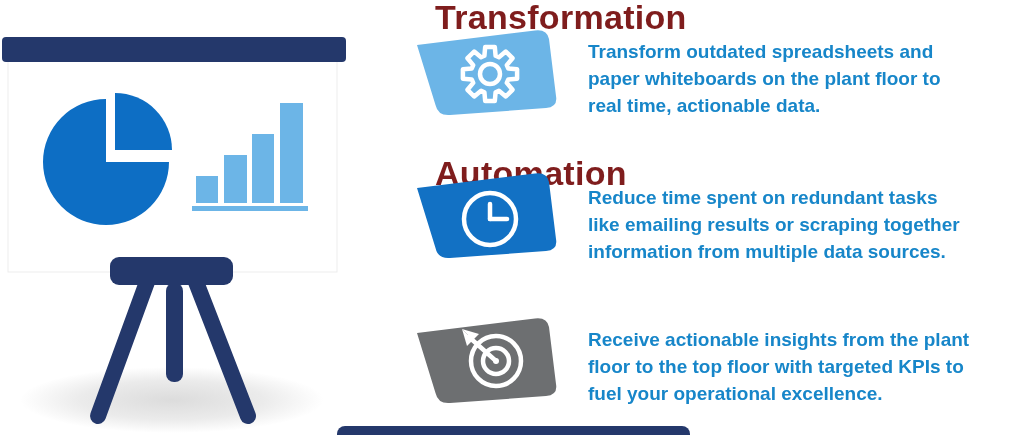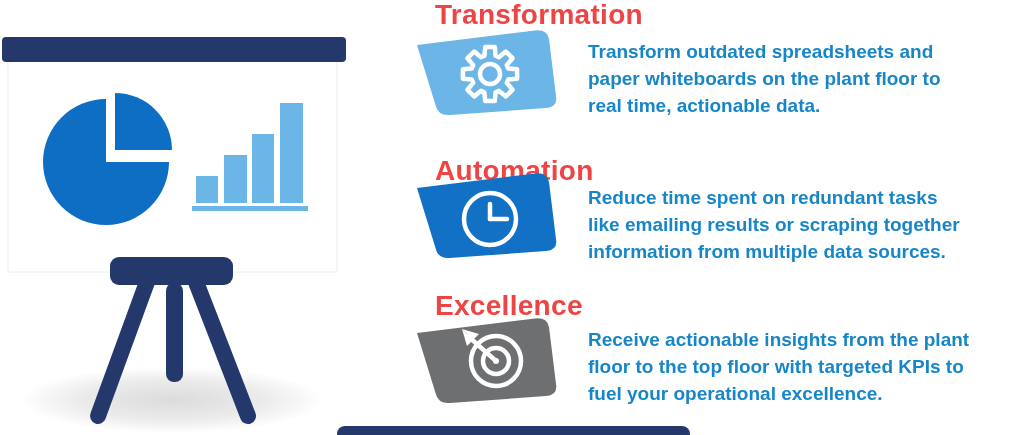--- a/index.html
+++ b/index.html
@@ -3,22 +3,22 @@
 <meta charset="utf-8">
 <style>
   html,body{margin:0;padding:0;background:#ffffff;}
   .canvas{
     position:relative;width:1024px;height:435px;overflow:hidden;
     font-family:"Liberation Sans","DejaVu Sans",sans-serif;background:#ffffff;
   }
   .easel-svg{position:absolute;left:0;top:0;width:360px;height:435px;}
   .feature-title{
     position:absolute;left:435px;margin:0;
-    font-size:28px;font-weight:700;line-height:1.05;letter-spacing:.3px;
-    color:#ef4444;white-space:nowrap;
+    font-size:34px;font-weight:700;line-height:1.05;letter-spacing:.3px;
+    color:#7f1d1d;white-space:nowrap;
   }
   .plate-svg{position:absolute;left:416px;width:144px;height:88px;overflow:visible;}
   .feature-para{
     position:absolute;left:588px;width:440px;
     font-size:19px;font-weight:700;line-height:26.8px;color:#1786c9;
   }
   .feature-para .line{white-space:nowrap;}
   .bottom-bar{
     position:absolute;left:337px;top:426px;width:353px;height:12px;
     background:#24386b;border-radius:8px 8px 0 0;
@@ -94,21 +94,20 @@
       <line class="icon-stroke" stroke-linecap="round" x1="0" y1="0" x2="17" y2="0"></line>
     </g>
   </svg>
 
   <div class="feature-para" style="top:185px;">
     <div class="line">Reduce time spent on redundant tasks</div>
     <div class="line">like emailing results or scraping together</div>
     <div class="line">information from multiple data sources.</div>
   </div>
 
-  <h2 class="feature-title" style="top:291px;">Excellence</h2>
 
   <svg class="plate-svg" style="top:316px;" viewBox="0 0 144 88">
     <path d="M1,17 L119,2.5 Q131,1 133,11 L140,68 Q142,79 130,80 L34,87 Q22,88 19.5,77 Z" fill="#6d6f71"></path>
     <g>
       <circle class="icon-stroke" cx="80" cy="45" r="25"></circle>
       <circle class="icon-stroke" cx="80" cy="45" r="13"></circle>
       <circle cx="80" cy="45" r="3" fill="#ffffff"></circle>
       <line class="icon-stroke" stroke-linecap="round" x1="53" y1="21" x2="80" y2="45"></line>
       <path fill="#ffffff" d="M46,13 L63,18 L57,24 Z"></path>
       <path fill="#ffffff" d="M46,13 L51,30 L57,24 Z"></path>

